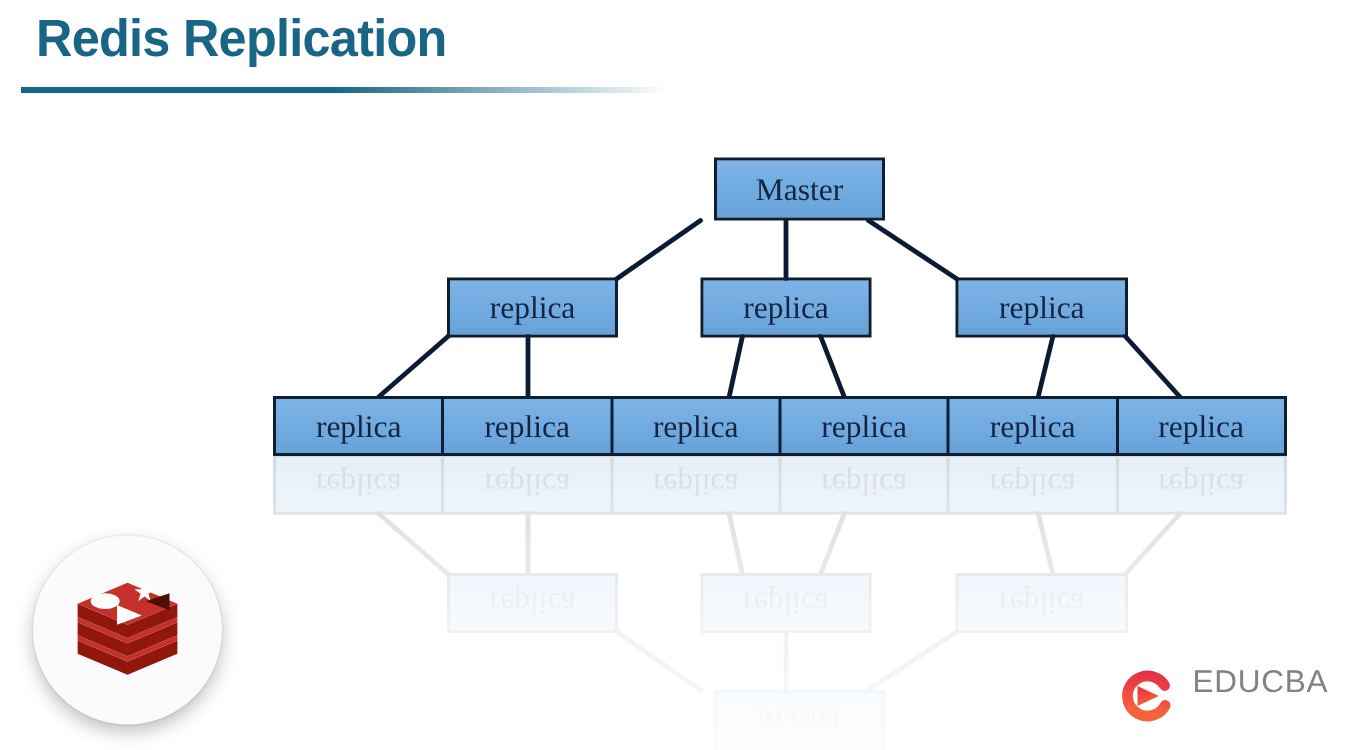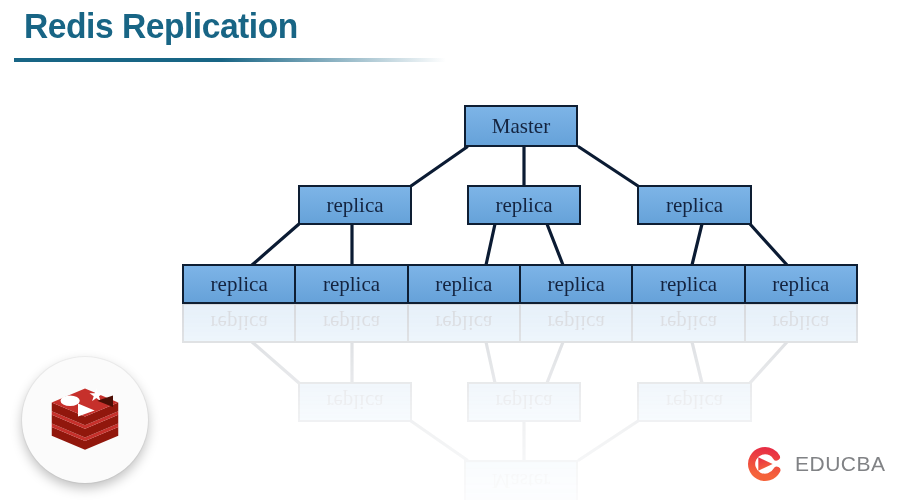--- a/index.html
+++ b/index.html
@@ -22,21 +22,21 @@
   .tree{position:absolute;left:0;top:0;width:900px;height:310px;}
   .connectors{position:absolute;left:0;top:0;}
   .node{
     position:absolute;box-sizing:border-box;
     background:linear-gradient(180deg,#7db4e7 0%,#66a2d9 100%);
     border:2px solid #0e1e33;
     display:flex;align-items:center;justify-content:center;
     font-family:"Liberation Serif","DejaVu Serif",serif;
     font-size:21px;color:#142440;
   }
-  .node-master{left:464px;top:105px;width:114px;height:42px;}
+  .node-master{left:476px;top:105px;width:114px;height:42px;}
   .node-mid-0{left:298px;top:185px;width:114px;height:40px;}
   .node-mid-1{left:467px;top:185px;width:114px;height:40px;}
   .node-mid-2{left:637px;top:185px;width:115px;height:40px;}
   .strip{
     position:absolute;left:182px;top:264px;width:676px;height:40px;
     box-sizing:border-box;border:2px solid #0e1e33;display:flex;
     background:linear-gradient(180deg,#7db4e7 0%,#66a2d9 100%);
   }
   .cell{
     flex:1;border-left:2px solid #0e1e33;
@@ -54,21 +54,21 @@
   }
   .reflection .tree{transform:scaleY(-1);}
   
   .redis-badge{
     position:absolute;left:22px;top:357px;width:126px;height:126px;border-radius:50%;
     background:#fbfbfb;box-shadow:0 5px 12px rgba(0,0,0,0.25),0 0 0 1px rgba(0,0,0,0.04);
     display:flex;align-items:center;justify-content:center;
   }
   
   .educba{
-    position:absolute;left:744px;top:443px;display:flex;align-items:center;gap:9px;
+    position:absolute;left:744px;top:443px;display:flex;gap:9px;
   }
   .educba-text{
     color:#808285;font-size:21px;letter-spacing:0.5px;
     font-family:"Liberation Sans",sans-serif;
   }
 </style>
 </head>
 <body>
 
 <h1 class="page-title">Redis Replication</h1>

